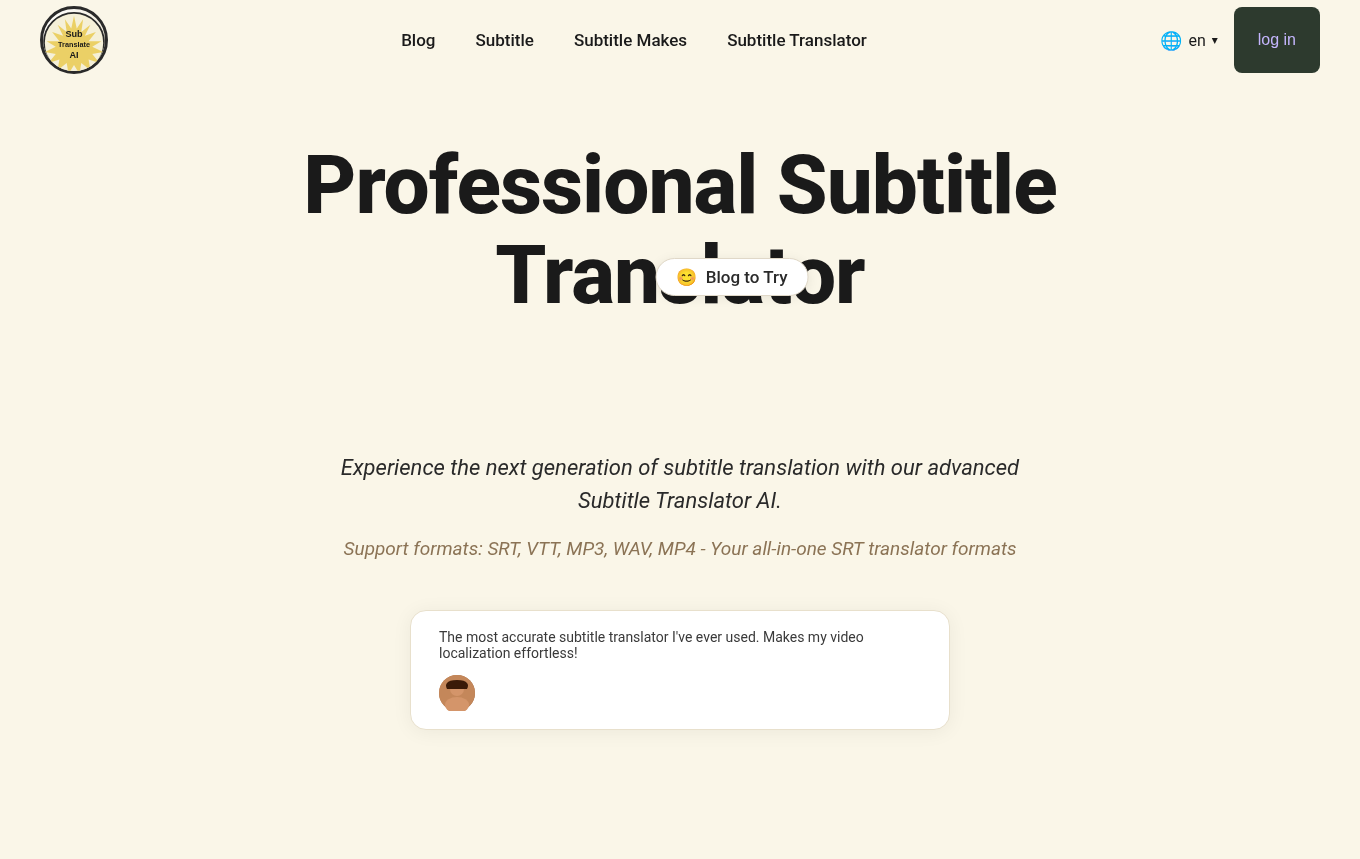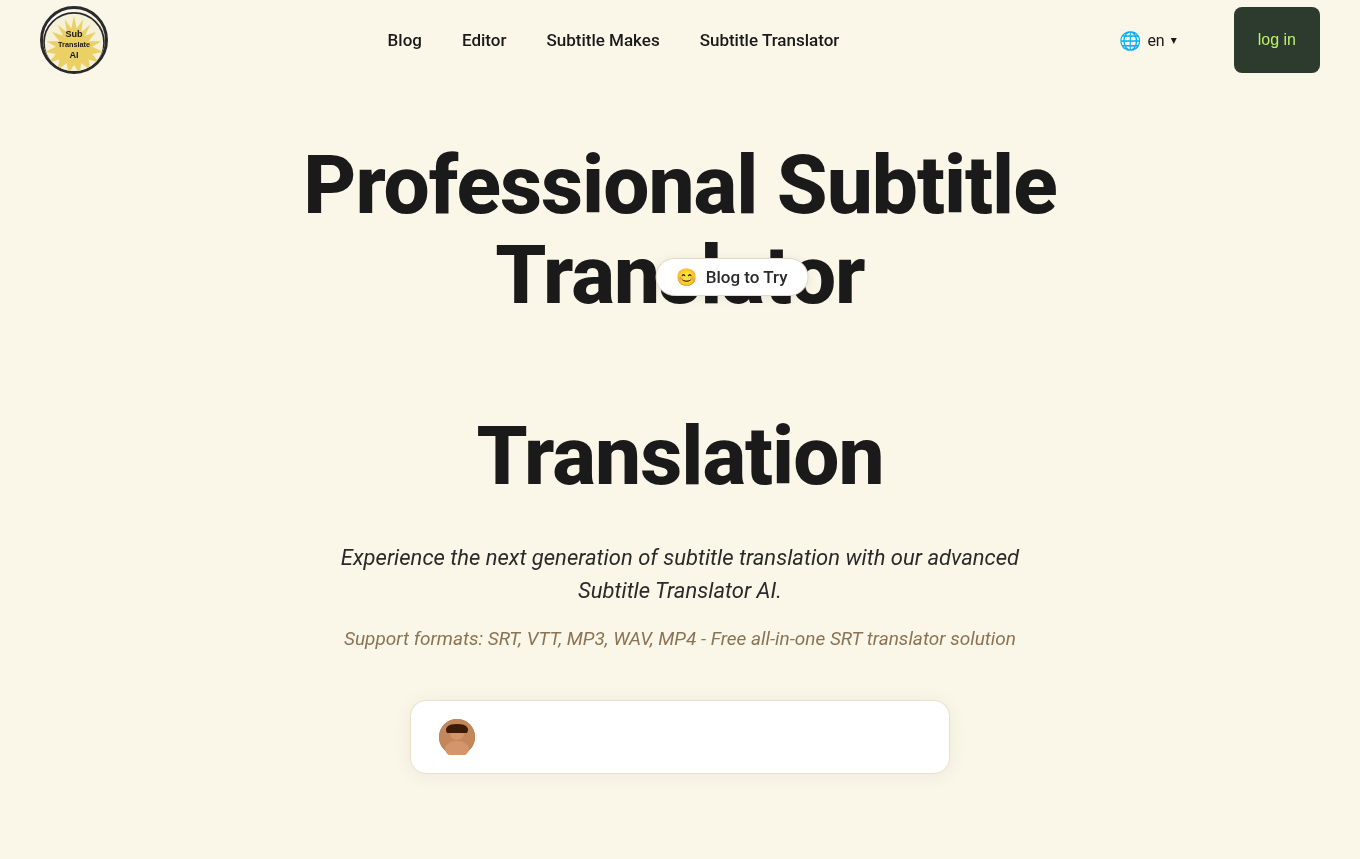--- a/index.html
+++ b/index.html
@@ -78,28 +78,27 @@
     .globe-icon {
       font-size: 18px;
     }
 
     .chevron {
       font-size: 12px;
     }
 
     .login-btn {
       background-color: #2d3a2e;
-      color: #bef264;
+      color: #c4b5fd;
       border: none;
       border-radius: 8px;
       padding: 24px 24px;
       font-size: 16px;
       font-weight: 500;
       cursor: pointer;
-      margin-left: 41px;
     }
 
     
     .hero {
       display: flex;
       flex-direction: column;
       align-items: center;
       padding-top: 60px;
       text-align: center;
       position: relative;
@@ -214,21 +213,21 @@
         <text x="34" y="50" text-anchor="middle" font-size="10" font-weight="900" fill="#1a1a1a" font-family="Arial Black, sans-serif">AI</text>
       </svg>
     </div>
   </div>
 
   <ul class="nav-links">
     <li>
       <a>Blog</a>
     </li>
     <li>
-      <a>Editor</a>
+      <a>Subtitle</a>
     </li>
     <li>
       <a>Subtitle Makes</a>
     </li>
     <li>
       <a>Subtitle Translator</a>
     </li>
   </ul>
 
   <div class="nav-right">
@@ -238,33 +237,33 @@
       <span class="chevron">▾</span>
     </div>
     <button class="login-btn">log in</button>
   </div>
 </nav>
 
 <main class="hero">
   <h1 class="hero-title">
     <span>Professional Subtitle Translator</span><br>
     <br>
-    <span>Translation</span>
   </h1>
 
   <div class="free-badge">
     <span>😊</span>
     <span>Blog to Try</span>
   </div>
 
   <p class="hero-subtitle">Experience the next generation of subtitle translation with our advanced Subtitle Translator AI.</p>
 
-  <p class="hero-formats">Support formats: SRT, VTT, MP3, WAV, MP4 - Free all-in-one SRT translator solution</p>
+  <p class="hero-formats">Support formats: SRT, VTT, MP3, WAV, MP4 - Your all-in-one SRT translator formats</p>
 
   <div class="review-card">
+    <p class="review-text">The most accurate subtitle translator I've ever used. Makes my video localization effortless!</p>
     <div class="review-footer">
       <div class="reviewer-info">
         <div class="reviewer-avatar">
           <svg width="36" height="36" viewBox="0 0 36 36" xmlns="http://www.w3.org/2000/svg">
             <circle cx="18" cy="18" r="18" fill="#c4875a"></circle>
             <circle cx="18" cy="14" r="7" fill="#d4956a"></circle>
             <ellipse cx="18" cy="30" rx="12" ry="8" fill="#d4956a"></ellipse>
 
             <path d="M8 14 Q10 6 18 6 Q26 6 28 14 Q26 10 18 10 Q10 10 8 14Z" fill="#3a1a08"></path>
             <path d="M8 14 Q6 10 8 8 Q10 5 18 5 Q26 5 28 8 Q30 10 28 14" fill="#3a1a08"></path>

